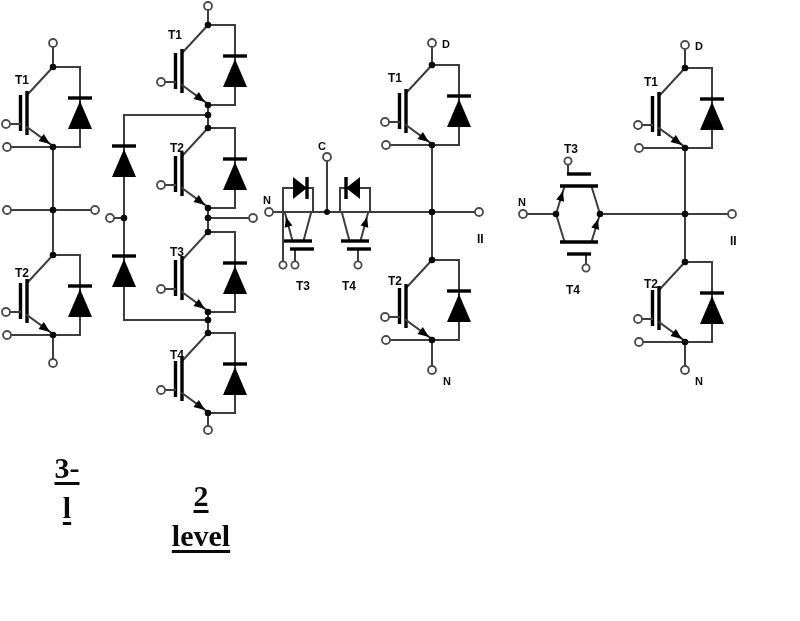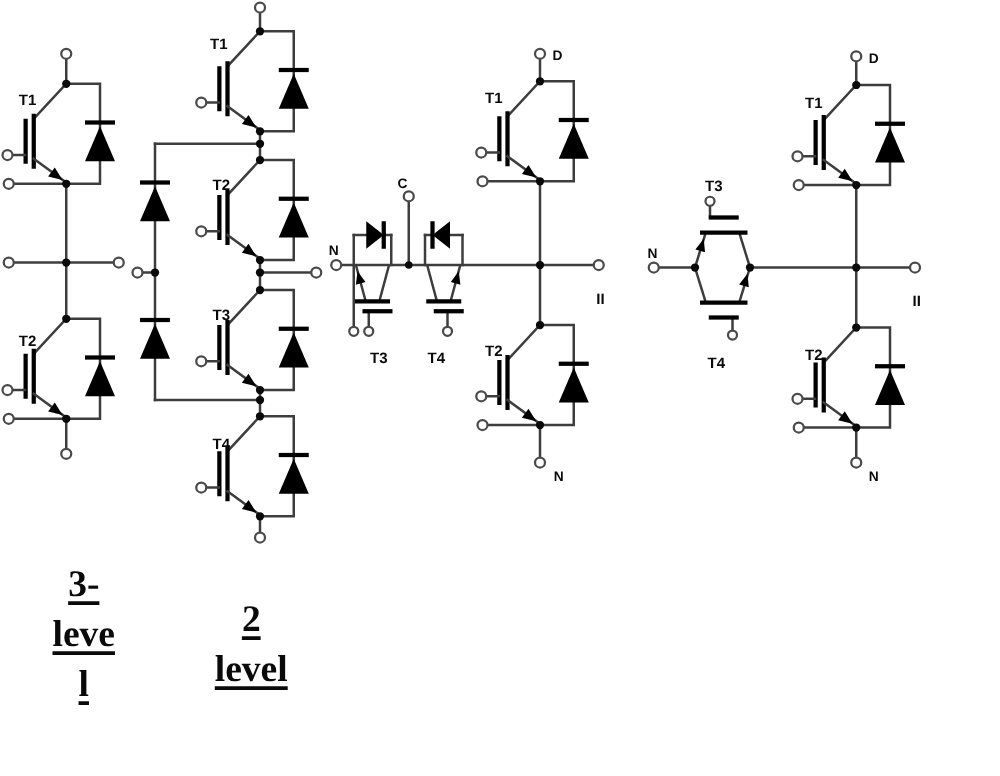--- a/index.html
+++ b/index.html
@@ -265,20 +265,19 @@
     <text class="lbl-sm" x="695" y="50">D</text>
     <text class="lbl" x="644" y="86">T1</text>
     <text class="lbl" x="730" y="245">II</text>
     <text class="lbl" x="644" y="288">T2</text>
     <text class="lbl-sm" x="695" y="385">N</text>
   </g>
 </svg>
 
   <div class="caption" style="left:12px;top:448px;width:110px;">
     <span>3-</span>
-    <span>leve</span>
     <span>l</span>
   </div>
   <div class="caption" style="left:146px;top:476px;width:110px;">
     <span>2</span>
     <span>level</span>
   </div>
 </div>
 
 </body></html>

